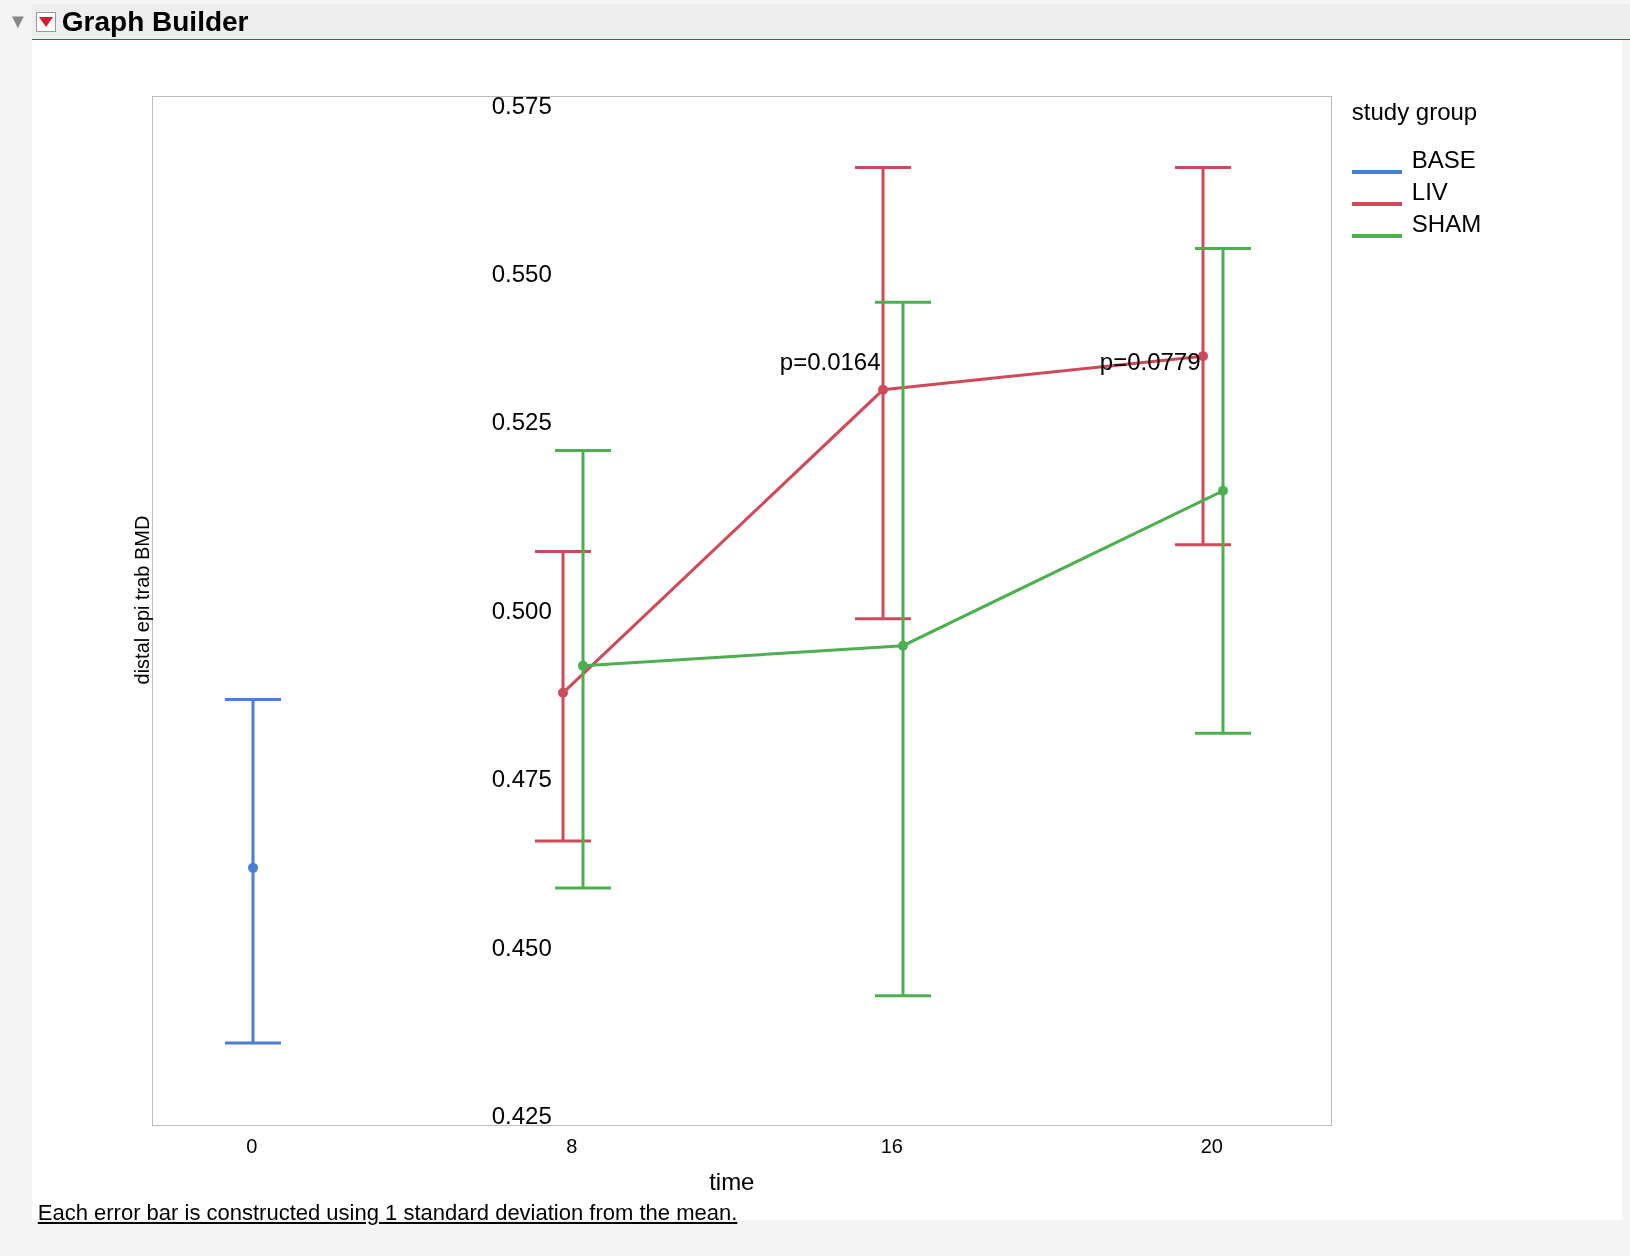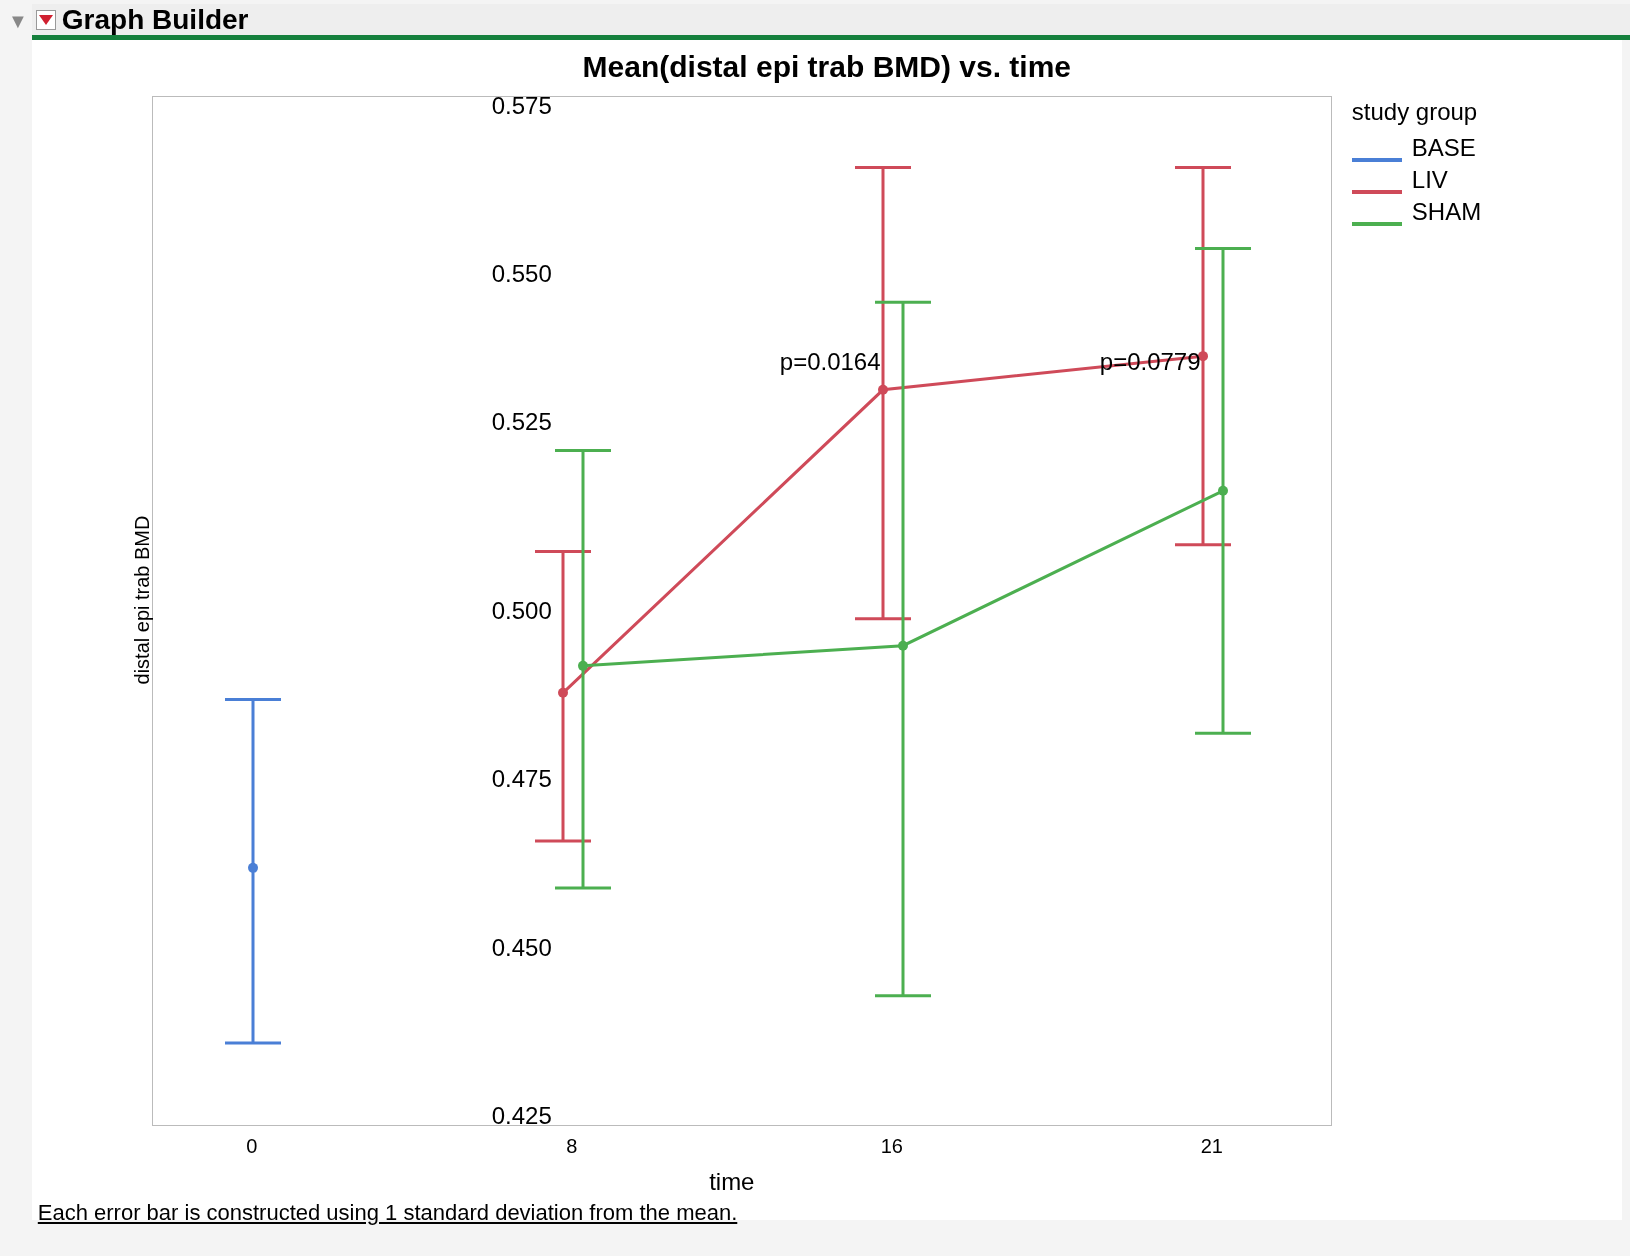--- a/index.html
+++ b/index.html
@@ -19,21 +19,21 @@
   color: #888;
   font-size: 20px;
   padding: 6px 4px 0 2px;
   user-select: none;
 }
 .content-col { flex: 1; }
 .titlebar {
   display: flex;
   align-items: center;
   background: #eeeeee;
-  border-bottom: 5px solid #15803d;
+  border-bottom: 1px solid #15803d;
   height: 36px;
   padding: 0 4px;
 }
 .red-tri {
   width: 20px; height: 20px;
   border: 1px solid #999;
   background: #fff;
   display: flex;
   align-items: center;
   justify-content: center;
@@ -106,21 +106,21 @@
   top: 1160px;
   font-size: 22px;
   text-decoration: underline;
 }
 .legend {
   position: absolute;
   left: 1320px;
   top: 58px;
   font-size: 24px;
 }
-.legend-title { margin-bottom: 4px; }
+.legend-title { margin-bottom: 16px; }
 .legend-row {
   display: flex;
   align-items: flex-end;
   height: 32px;
 }
 .legend-swatch {
   width: 50px;
   height: 4px;
   margin-right: 10px;
 }
@@ -139,21 +139,20 @@
     <div class="titlebar">
       <div class="red-tri">
         <svg width="14" height="10" viewBox="0 0 14 10">
           <polygon points="0,0 14,0 7,10" fill="#d02030"></polygon>
         </svg>
       </div>
       <div class="panel-title">Graph Builder</div>
     </div>
 
     <div class="figure-area">
-      <div class="chart-title">Mean(distal epi trab BMD) vs. time</div>
 
       <div class="plot-frame">
         <svg id="plot-svg" width="1180" height="1030" viewBox="0 0 1180 1030">
             <line x1="100" x2="100" y1="945.9333333333332" y2="602.5333333333332" stroke="#4a7fd6" stroke-width="3"></line>
             <line x1="72" x2="128" y1="945.9333333333332" y2="945.9333333333332" stroke="#4a7fd6" stroke-width="3"></line>
             <line x1="72" x2="128" y1="602.5333333333332" y2="602.5333333333332" stroke="#4a7fd6" stroke-width="3"></line>
             <circle cx="100" cy="770.8666666666664" r="5" fill="#4a7fd6"></circle>
             <path d="M410,595.7999999999998 L730,292.79999999999956 L1050,259.1333333333328 " fill="none" stroke="#cf4a59" stroke-width="3"></path>
             <line x1="410" x2="410" y1="743.933333333333" y2="454.39999999999975" stroke="#cf4a59" stroke-width="3"></line>
             <line x1="382" x2="438" y1="743.933333333333" y2="743.933333333333" stroke="#cf4a59" stroke-width="3"></line>
@@ -189,21 +188,21 @@
           <div class="ytick" style="top: 739.333px;">0.475</div>
           <div class="ytick" style="top: 571px;">0.500</div>
           <div class="ytick" style="top: 382px;">0.525</div>
           <div class="ytick" style="top: 234.333px;">0.550</div>
           <div class="ytick" style="top: 66px;">0.575</div>
         </div>
       <div id="xticks">
           <div class="xtick" style="left: 220px;">0</div>
           <div class="xtick" style="left: 540px;">8</div>
           <div class="xtick" style="left: 860px;">16</div>
-          <div class="xtick" style="left: 1180px;">21</div>
+          <div class="xtick" style="left: 1180px;">20</div>
         </div>
 
       <div class="ylabel">distal epi trab BMD</div>
       <div class="xlabel">time</div>
 
       <div class="legend">
         <div class="legend-title">study group</div>
         <div id="legend-items">
             <div class="legend-row">
               <div class="legend-swatch" style="background: rgb(74, 127, 214);"></div>

